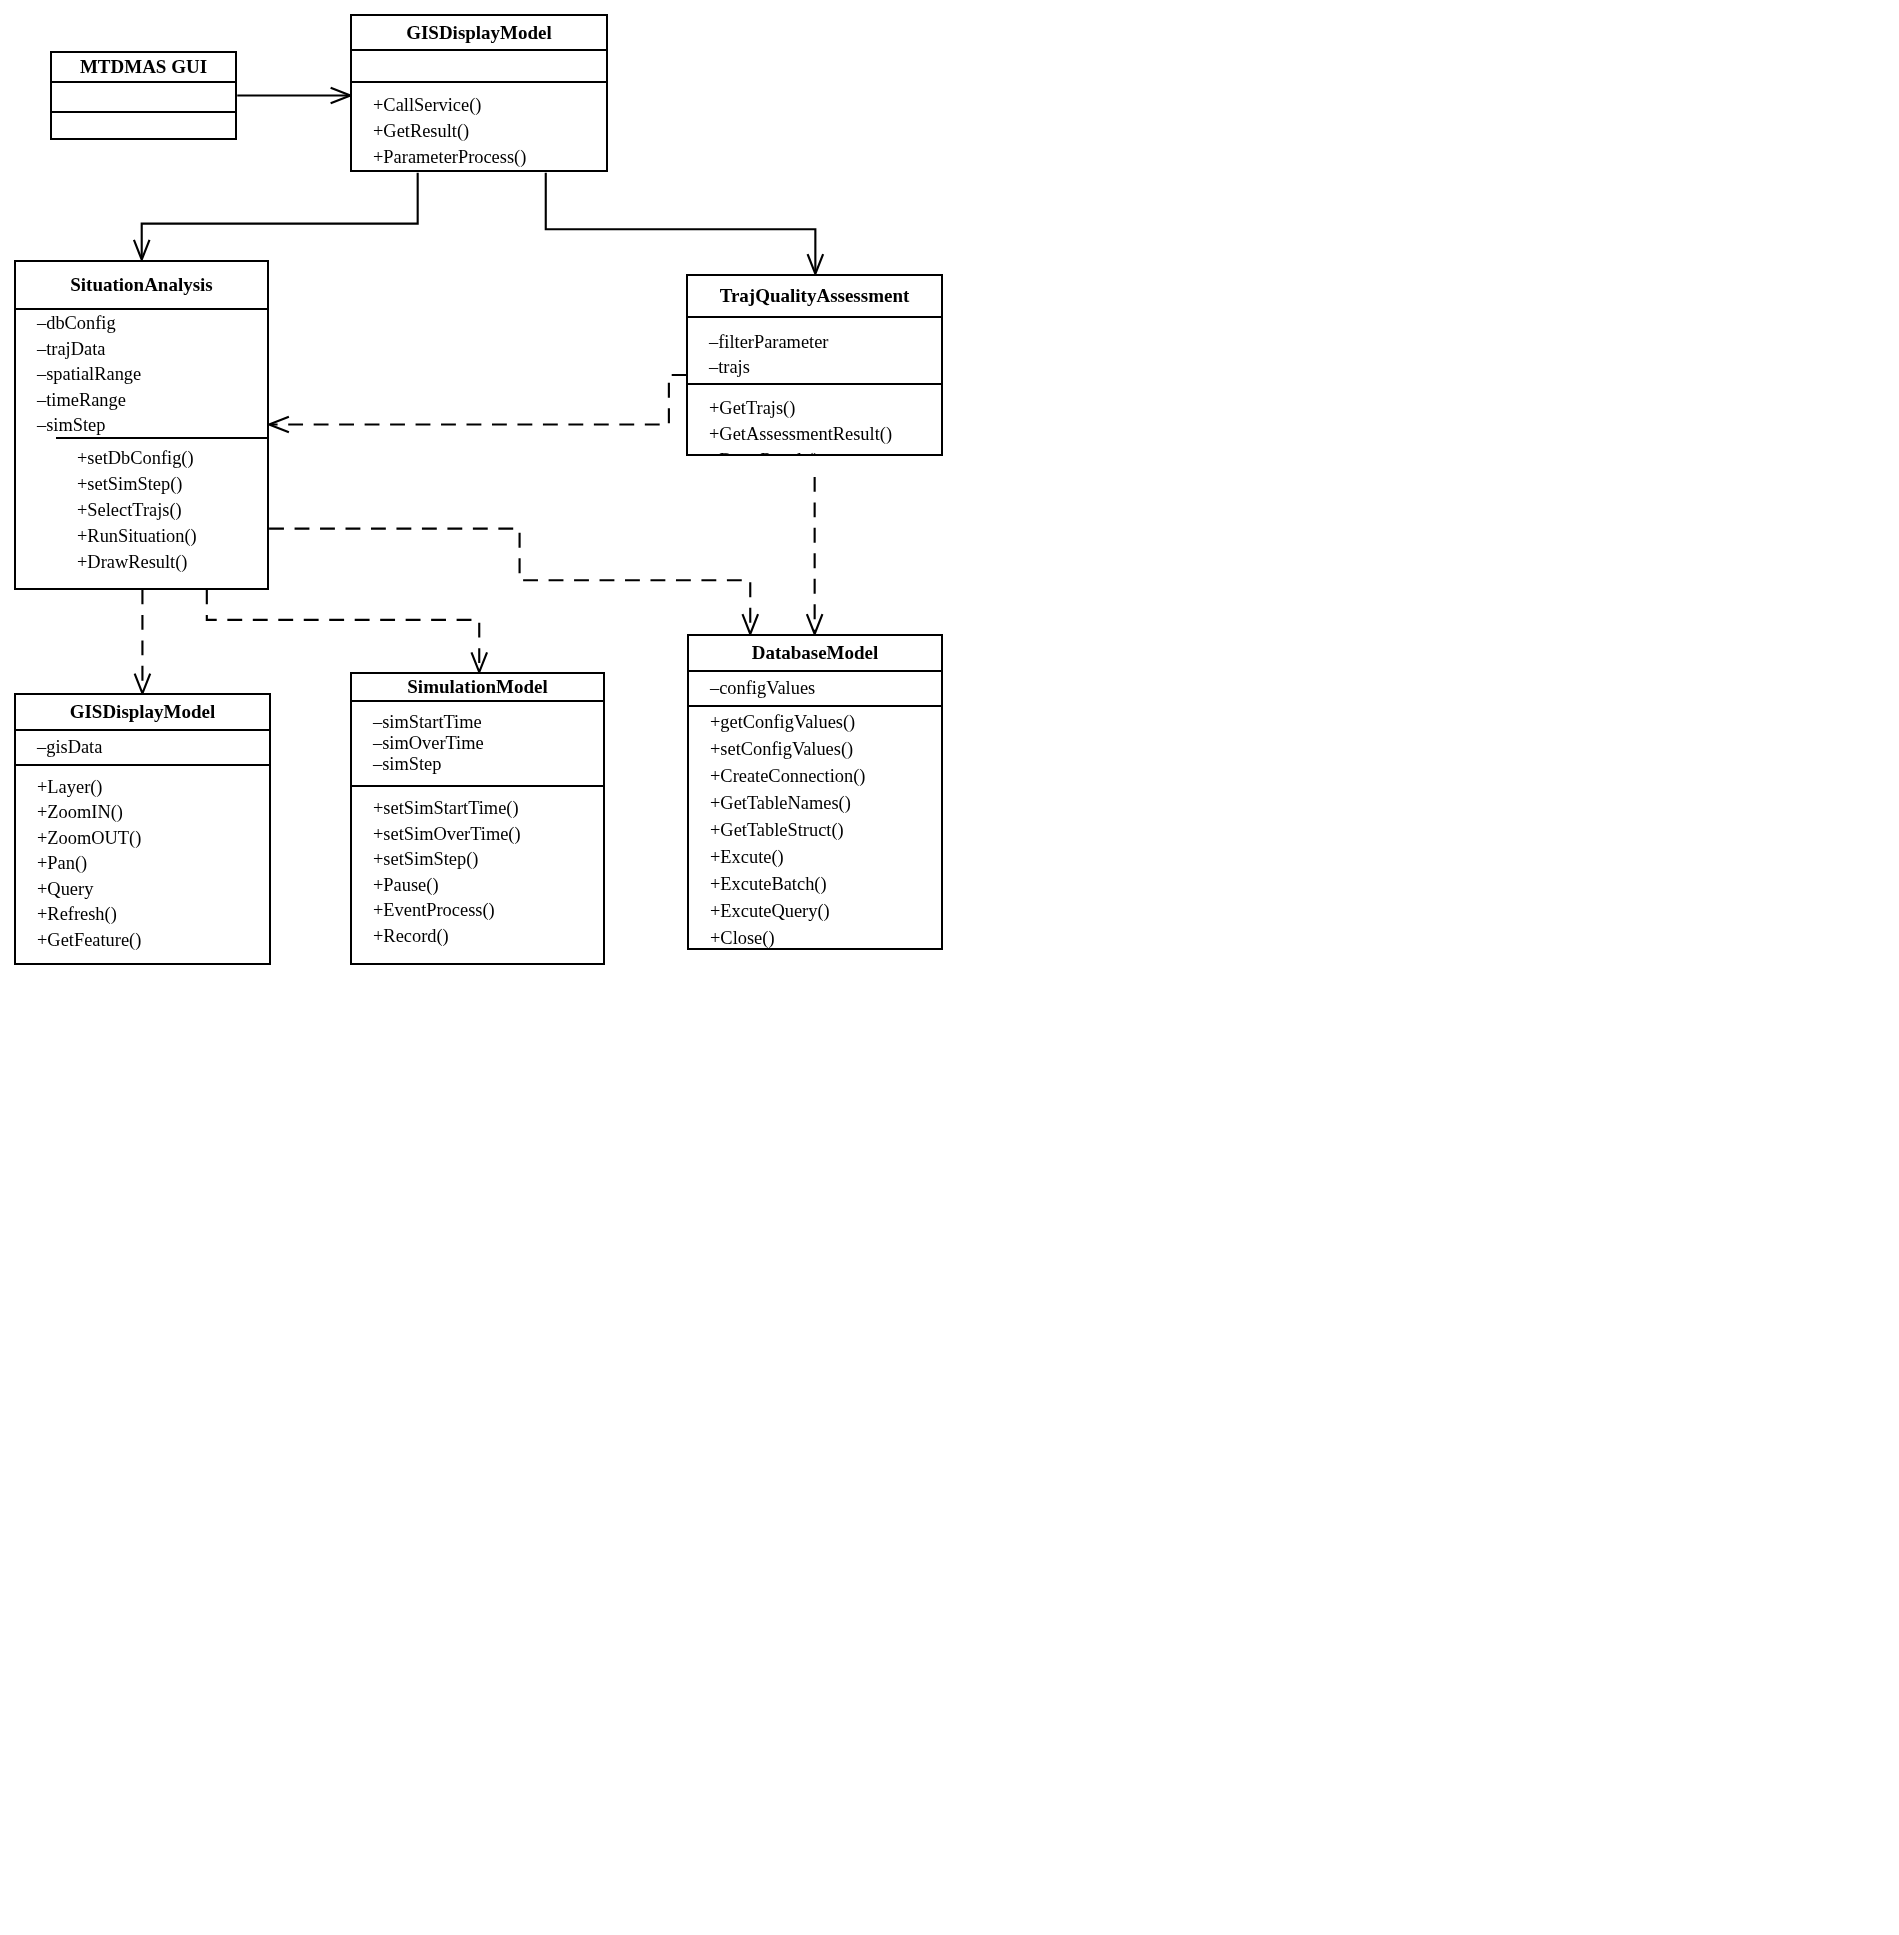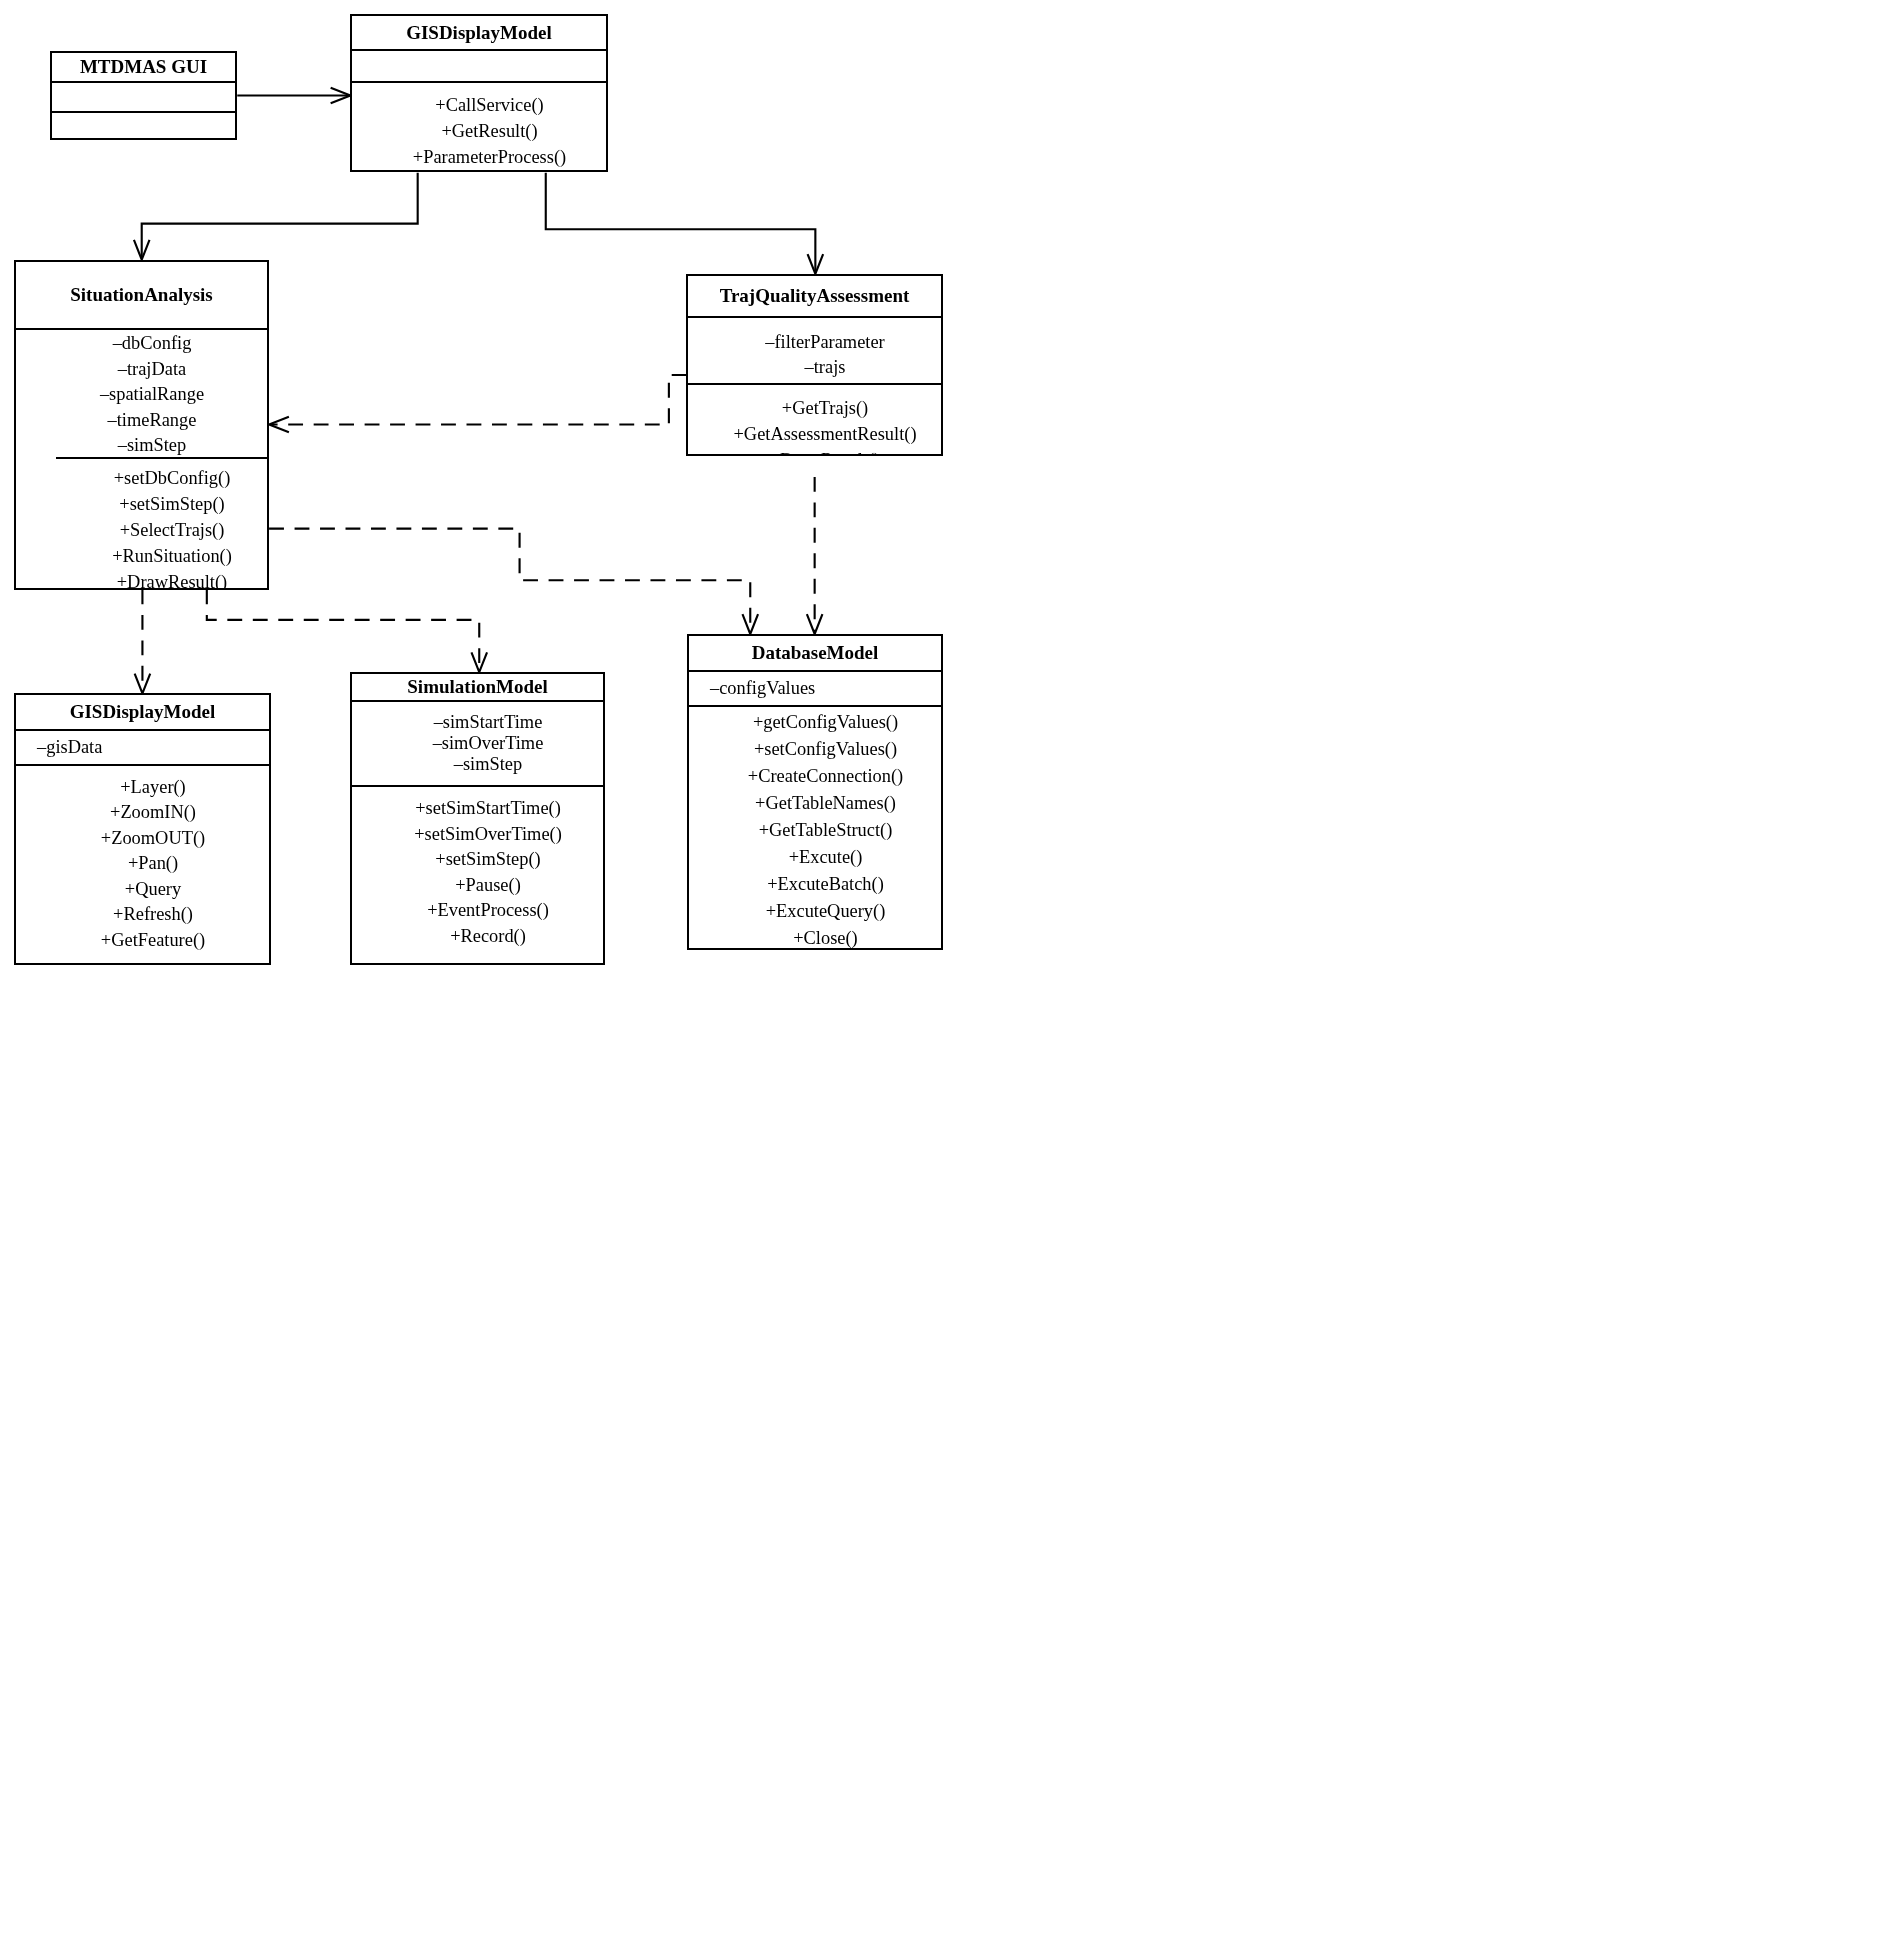--- a/index.html
+++ b/index.html
@@ -5,39 +5,39 @@
   html,body{margin:0;padding:0;background:#ffffff;}
   #canvas{position:relative;width:950px;height:968px;background:#ffffff;
           font-family:"Liberation Serif","DejaVu Serif",serif;color:#000;}
   .class-box{position:absolute;border:2.8px solid #000;background:#fff;
              display:flex;flex-direction:column;box-sizing:border-box;}
   .compartment{box-sizing:border-box;overflow:hidden;}
   .c-title{display:flex;align-items:center;justify-content:center;
            font-weight:bold;font-size:19px;white-space:nowrap;}
   .c-attrs,.c-methods{border-top:2.1px solid #000;}
   .c-methods{flex:1;}
-  .member{font-size:18.4px;white-space:nowrap;padding-left:21px;text-align:center;}
+  .member{font-size:18.4px;white-space:nowrap;padding-left:21px;}
   svg#wires{position:absolute;left:0;top:0;pointer-events:none;}
   svg#wires path{stroke:#000;fill:none;}
   .solid{stroke-width:3;}
   .dashed{stroke-width:3;stroke-dasharray:21 15;}
   .head{stroke-width:3;}
 
   #box-mtdmas{left:50px;top:51px;width:187px;height:89px;}
   #box-mtdmas .c-title{height:28px;}
   #box-mtdmas .c-attrs{height:30px;}
 
   #box-trajgui{left:350px;top:14px;width:258px;height:158px;}
   #box-trajgui .c-title{height:33px;}
   #box-trajgui .c-attrs{height:32px;}
   #box-trajgui .c-methods{padding-top:9.2px;}
   #box-trajgui .member{line-height:26px;}
 
   #box-situation{left:14px;top:260px;width:255px;height:330px;}
-  #box-situation .c-title{height:66px;}
+  #box-situation .c-title{height:46px;}
   #box-situation .c-attrs{height:129px;padding-top:1.4px;}
   #box-situation .c-attrs .member{line-height:25.5px;}
   #box-situation .c-methods{padding-top:6px;margin-left:40px;}
   #box-situation .c-methods .member{line-height:26px;}
 
   #box-tqa{left:686px;top:274px;width:257px;height:182px;}
   #box-tqa .c-title{height:40px;}
   #box-tqa .c-attrs{height:67px;padding-top:12px;}
   #box-tqa .c-attrs .member{line-height:25px;}
   #box-tqa .c-methods{padding-top:10px;}

